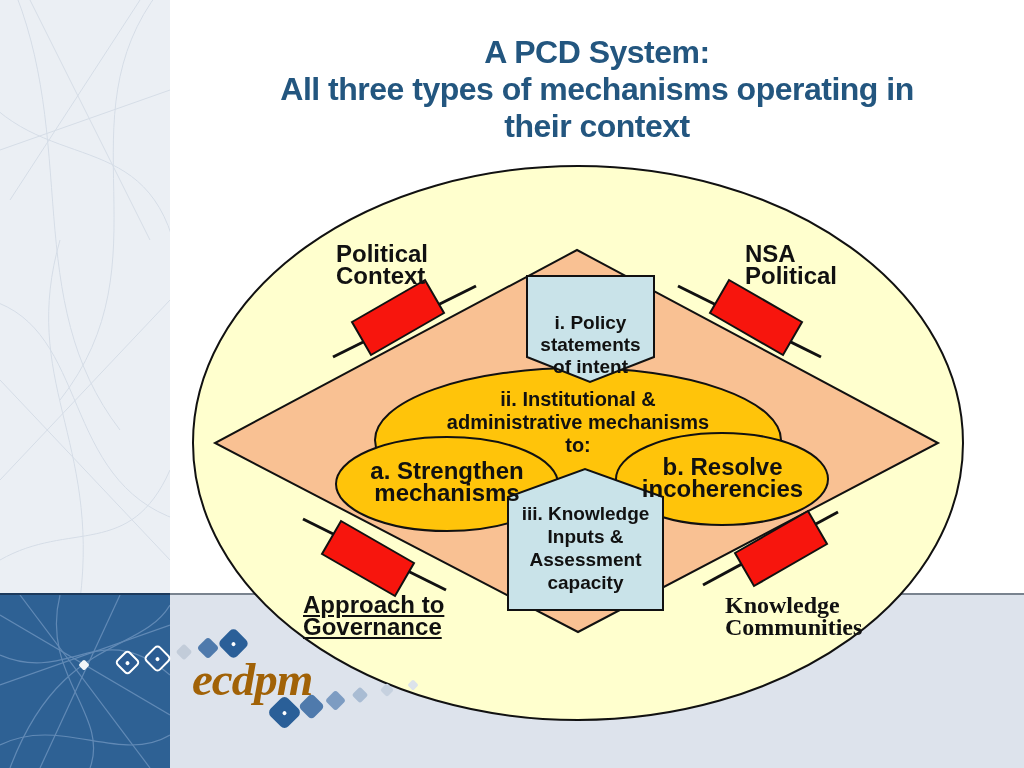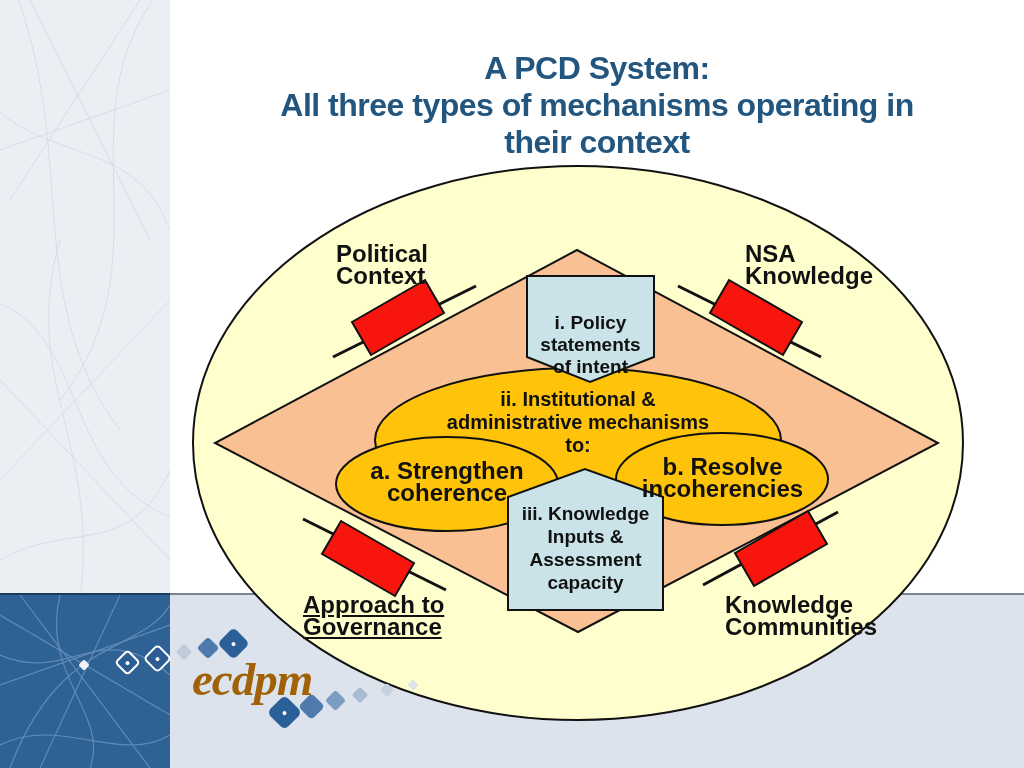--- a/index.html
+++ b/index.html
@@ -10,21 +10,21 @@
   .left-strip-top{position:absolute;left:0;top:0;width:170px;height:593px;
       background:#EBEFF4;overflow:hidden;z-index:1;}
   .bottom-band{position:absolute;left:0;top:593px;width:1024px;height:175px;
       background:#DDE3EC;border-top:2px solid #79838F;box-sizing:border-box;z-index:1;}
   .left-strip-bottom{position:absolute;left:0;top:593px;width:170px;height:175px;
       background:#2E6194;border-top:2px solid #1C3A5C;box-sizing:border-box;
       overflow:hidden;z-index:2;}
   .web svg{display:block;}
 
   
-  .slide-title{position:absolute;left:170px;top:50px;width:854px;
+  .slide-title{position:absolute;left:170px;top:34px;width:854px;
       text-align:center;color:#23567F;font-weight:bold;font-size:32px;
       line-height:37px;white-space:pre-line;z-index:5;letter-spacing:-0.5px;}
 
   
   .diagram{position:absolute;left:0;top:0;z-index:3;}
 
   
   .lbl{position:absolute;color:#111;font-weight:bold;font-size:24px;
       line-height:22px;white-space:pre-line;z-index:4;}
   .ctr{text-align:center;}
@@ -104,34 +104,34 @@
   <ellipse cx="447" cy="484" rx="111" ry="47" stroke="#111" stroke-width="2" fill="#FFC40A"></ellipse>
   <ellipse cx="722" cy="479" rx="106" ry="46" stroke="#111" stroke-width="2" fill="#FFC40A"></ellipse>
 
   <polygon points="527,276 654,276 654,357 590,382 527,357" stroke="#111" stroke-width="2" fill="#C9E3E9"></polygon>
   <polygon points="508,497 585,469 663,497 663,610 508,610" stroke="#111" stroke-width="2" fill="#C9E3E9"></polygon>
 </svg>
 
 <div class="lbl" style="left:336px;top:243px;">Political
 Context</div>
 <div class="lbl" style="left:745px;top:243px;">NSA
-Knowledge</div>
+Political</div>
 <div class="lbl" style="left:303px;top:594px;text-decoration:underline;">Approach to
 Governance</div>
-<div class="lbl" style="left:725px;top:594px;">Knowledge
+<div class="lbl" style="left:725px;top:594px;font-family:Liberation Serif, serif;">Knowledge
 Communities</div>
 
 <div class="lbl ctr" style="left:527px;top:284px;width:127px;font-size:19px;margin-top:28px;">i. Policy
 statements
 of intent</div>
 <div class="lbl ctr" style="left:396px;top:388px;width:364px;font-size:20px;line-height:23px;">ii.  Institutional &amp;
 administrative mechanisms
 to:</div>
 <div class="lbl ctr" style="left:347px;top:460px;width:200px;">a. Strengthen
-coherence</div>
+mechanisms</div>
 <div class="lbl ctr" style="left:620px;top:456px;width:205px;">b. Resolve
 incoherencies</div>
 <div class="lbl ctr" style="left:508px;top:502px;width:155px;font-size:19px;line-height:23px;">iii. Knowledge
 Inputs &amp;
 Assessment
 capacity</div>
 
 <div>
   <span class="logo-text">ecdpm</span>
 

